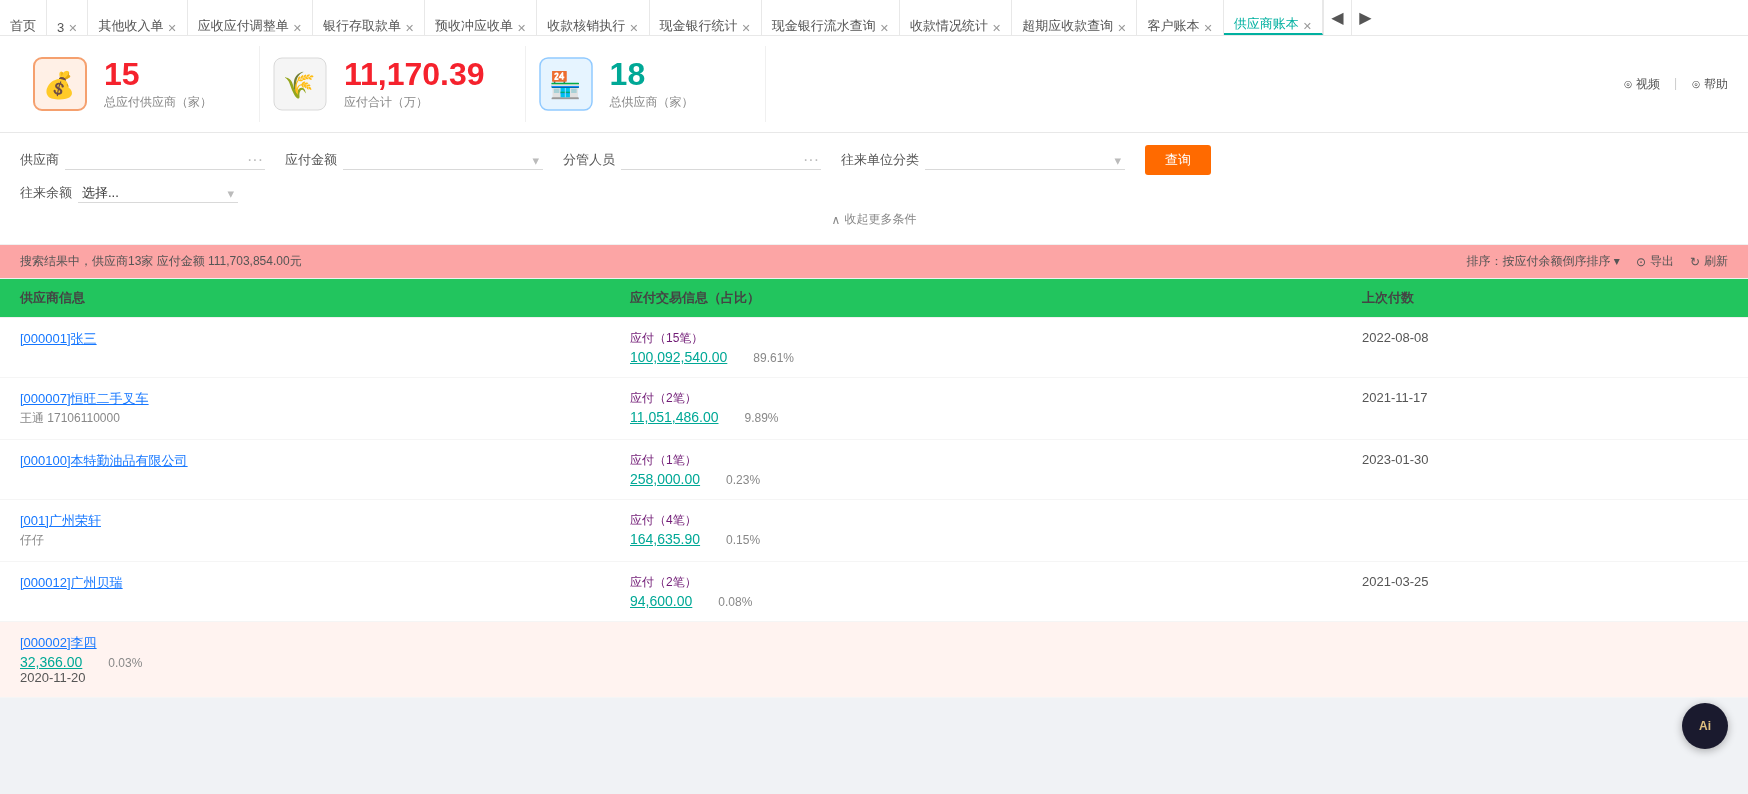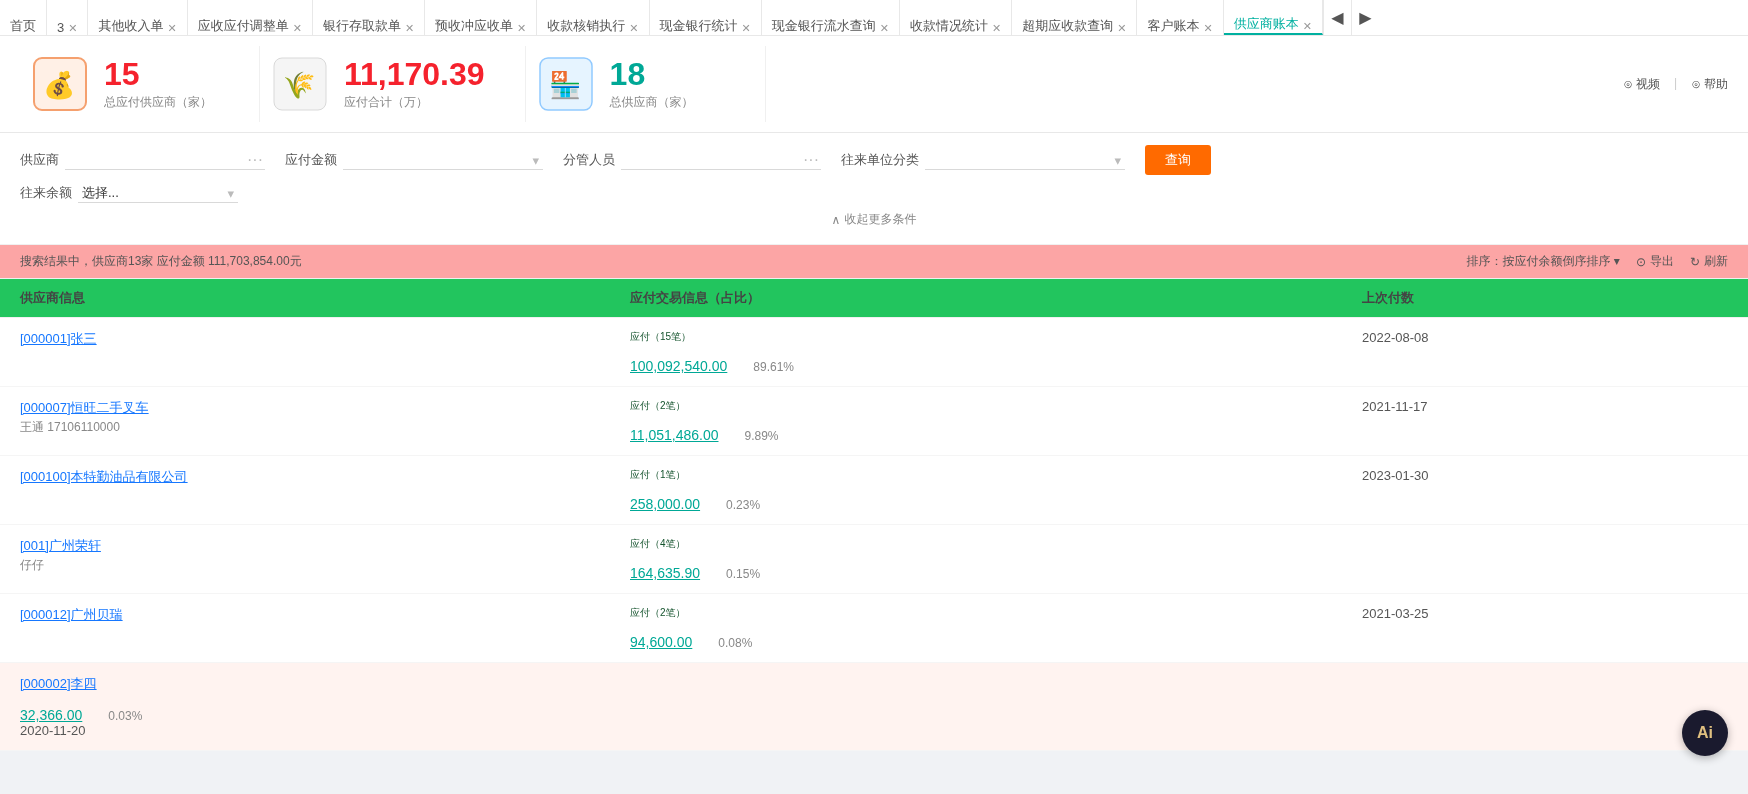--- a/index.html
+++ b/index.html
@@ -247,30 +247,30 @@
       cursor: pointer;
       font-size: 13px;
       text-decoration: underline;
     }
     .supplier-sub {
       color: #888;
       font-size: 12px;
       margin-top: 2px;
     }
     .transaction-label {
-      color: #14532d;
-      font-size: 10px;
+      color: #701a75;
+      font-size: 12px;
     }
     .transaction-amount {
       color: #00a896;
       font-size: 14px;
       font-weight: 500;
       text-decoration: underline;
       cursor: pointer;
-      margin-top: 14px;
+      margin-top: 2px;
     }
     .transaction-percent {
       color: #888;
       font-size: 12px;
       margin-left: 16px;
     }
     .transaction-row {
       display: flex;
       align-items: baseline;
       gap: 10px;
@@ -571,15 +571,15 @@
         <span class="transaction-amount">32,366.00</span>
         <span class="transaction-percent">0.03%</span>
       </div>
     </div>
     <div class="col-lastpay">
       <span class="last-pay-date">2020-11-20</span>
     </div>
   </div>
 </div>
 
-<div style="position:fixed; bottom:38px; right:20px; background:#1a1a2e; color:#e0c080; border-radius:50%; width:46px; height:46px; display:flex; align-items:center; justify-content:center; font-size:16px; font-weight:bold; cursor:pointer; box-shadow:0 2px 8px rgba(0,0,0,0.3);">
+<div style="position:fixed; bottom:45px; right:20px; background:#1a1a2e; color:#e0c080; border-radius:50%; width:46px; height:46px; display:flex; align-items:center; justify-content:center; font-size:12px; font-weight:bold; cursor:pointer; box-shadow:0 2px 8px rgba(0,0,0,0.3);">
   <span>Ai</span>
 </div>
 
 </body></html>

